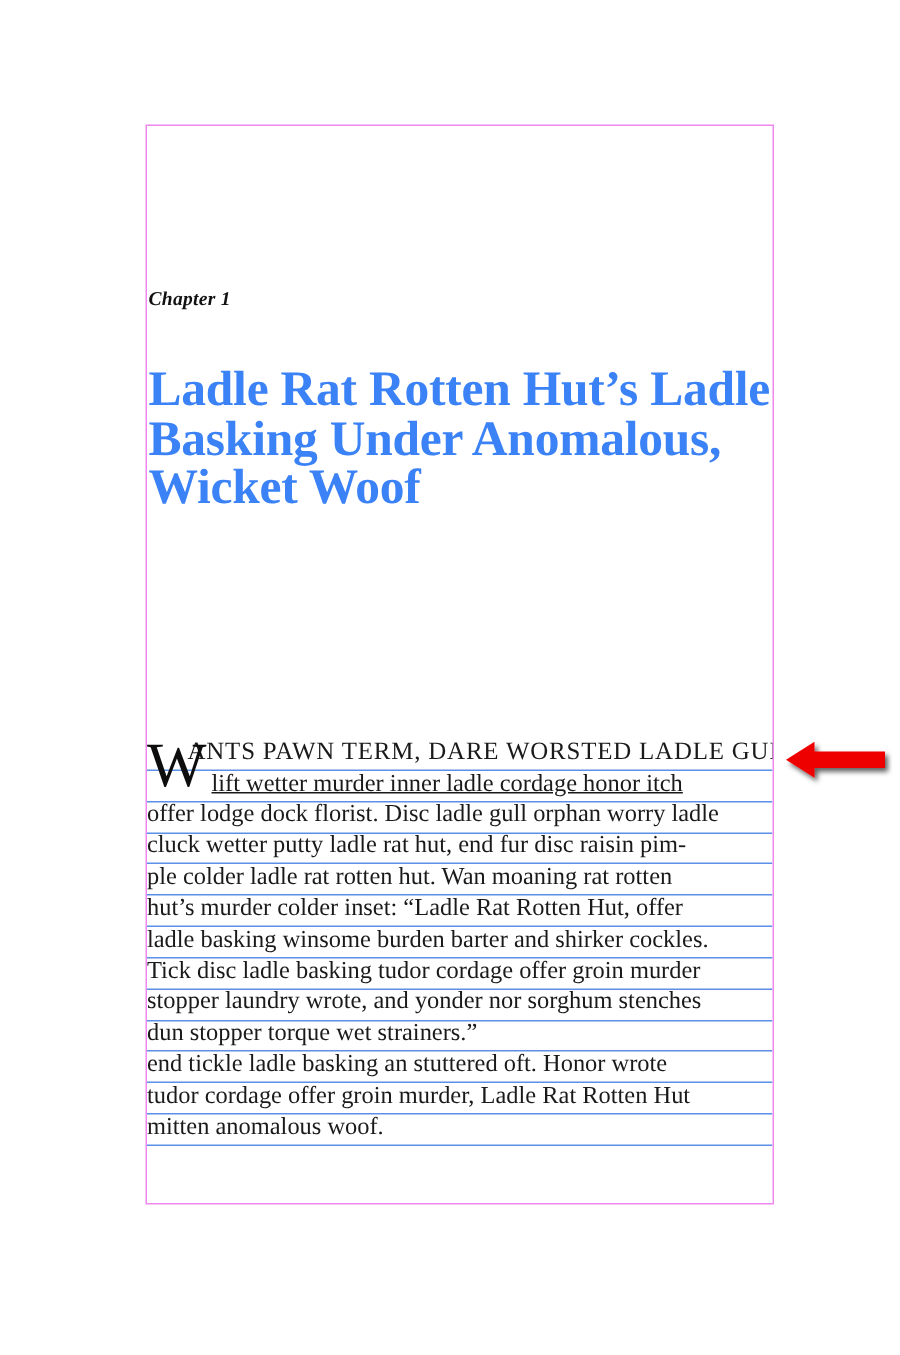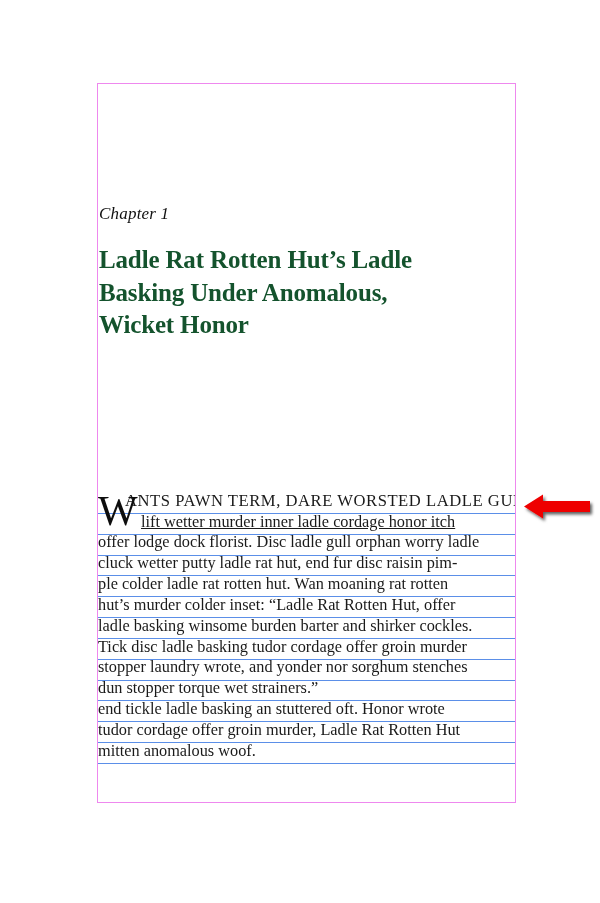--- a/index.html
+++ b/index.html
@@ -41,39 +41,40 @@
     left: 0; top: 0;
     width: 417px;
     height: 718px;
     overflow: hidden;
   }
 
   
   #chapter-label {
     position: absolute;
     left: 1px;
-    top: 121px;
+    top: 106px;
     font-style: italic;
-    font-size: 17px;
+    font-size: 13px;
     line-height: 18px;
     color: #111111;
     letter-spacing: 0.2px;
     white-space: nowrap;
+    font-weight: bold;
   }
 
   
   #chapter-heading {
     position: absolute;
     left: 1px;
     top: 160px;
     width: 400px;
     font-weight: bold;
-    font-size: 25px;
+    font-size: 33px;
     line-height: 32.5px;
-    color: #14532d;
+    color: #3b82f6;
     letter-spacing: -0.15px;
   }
   #chapter-heading .hl { display: block; white-space: nowrap; }
 
   
   #body-block {
     position: absolute;
     left: 0px;
     top: 409px;
     width: 417px;
@@ -142,21 +143,21 @@
 <div id="page-canvas">
 
   <div id="text-frame">
     <div id="frame-inner">
 
       <div id="chapter-label">Chapter 1</div>
 
       <div id="chapter-heading">
         <span class="hl">Ladle Rat Rotten Hut’s Ladle</span>
         <span class="hl">Basking Under Anomalous,</span>
-        <span class="hl">Wicket Honor</span>
+        <span class="hl">Wicket Woof</span>
       </div>
 
       <div id="body-block">
 
         <div class="text-line">
           <span id="drop-cap">W</span>
           <span class="ln" style="left:27px;">
             <span class="smallcaps">ANTS PAWN TERM, DARE WORSTED LADLE GULL HOE</span>
           </span>
         </div>

